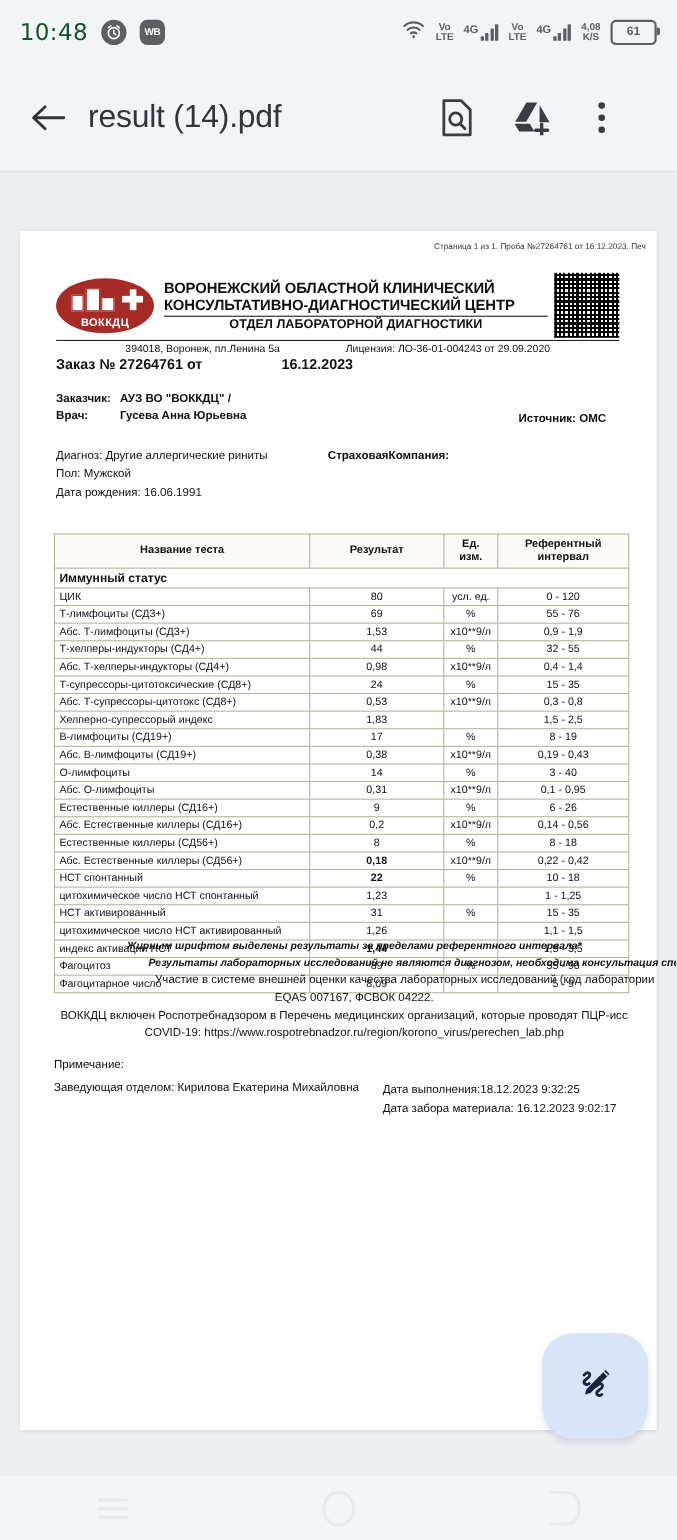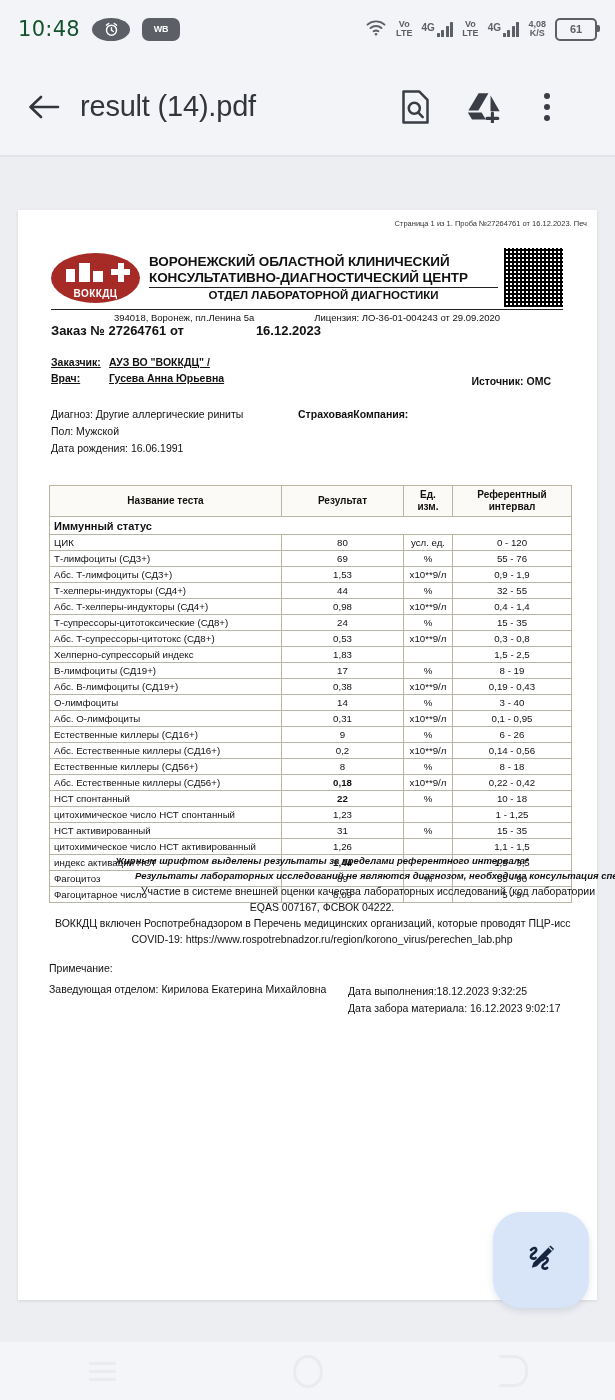--- a/index.html
+++ b/index.html
@@ -12,21 +12,21 @@
   .phone{position:relative;width:615px;height:1400px;background:#f3f4f7;}
 
   
   .statusbar{
     position:absolute;left:0;top:0;width:615px;height:58px;
     background:#f3f4f7;display:flex;align-items:center;
     padding:0 18px;box-sizing:border-box;
   }
   .sb-left{display:flex;align-items:center;gap:12px;}
   .sb-time{font-size:21px;color:#14532d;letter-spacing:.3px;font-family:"DejaVu Sans",sans-serif;}
-  .sb-badge{width:38px;height:23px;border-radius:50%;background:#5c5f66;display:flex;align-items:center;justify-content:center;}
+  .sb-badge{width:23px;height:23px;border-radius:50%;background:#5c5f66;display:flex;align-items:center;justify-content:center;}
   .sb-badge.rounded{border-radius:7px;}
   .sb-badge span{font-size:9px;color:#fff;font-weight:bold;letter-spacing:-.3px;}
   .sb-right{margin-left:auto;display:flex;align-items:center;gap:9px;}
   .volte{display:flex;flex-direction:column;align-items:center;line-height:9px;color:#5c5f66;font-size:9px;font-weight:bold;}
   .net4g{display:flex;align-items:flex-end;gap:2px;color:#5c5f66;}
   .net4g .lbl{font-size:10px;font-weight:bold;line-height:11px;margin-bottom:4px;}
   .bars{display:flex;align-items:flex-end;gap:1.5px;height:15px;}
   .bars i{display:block;width:3px;background:#5c5f66;border-radius:.5px;}
   .bars i:nth-child(1){height:4px;}
   .bars i:nth-child(2){height:7px;}
@@ -90,21 +90,21 @@
         repeating-linear-gradient(0deg,#000 0 2px,transparent 2px 4px);
       background-color:#fff;background-blend-mode:multiply;}
   .lh-under{border-top:1px solid #222;margin-top:2px;display:flex;justify-content:center;gap:60px;padding-top:2px;}
   .lh-under span{font-size:9.5px;}
 
   .order{position:absolute;left:33px;top:113px;display:flex;align-items:baseline;}
   .order .k{font-size:13px;font-weight:bold;}
   .order .v{font-size:13px;font-weight:bold;margin-left:72px;}
 
   .meta{position:absolute;left:33px;top:144px;width:512px;font-size:10.5px;}
-  .meta .r{display:flex;align-items:flex-start;line-height:16px;text-decoration:underline;}
+  .meta .r{display:flex;align-items:flex-start;line-height:16px;}
   .meta .lbl{font-weight:bold;width:58px;flex:0 0 auto;}
   .meta .val{font-weight:bold;}
   .meta .src{position:absolute;right:12px;top:21px;font-size:10.5px;font-weight:bold;}
 
   .demo{position:absolute;left:33px;top:196px;width:512px;font-size:10.5px;line-height:17px;}
   .demo .ins{position:absolute;left:247px;top:0;font-weight:bold;}
 
   
   table.res{
     position:absolute;left:31px;top:275px;width:522px;

